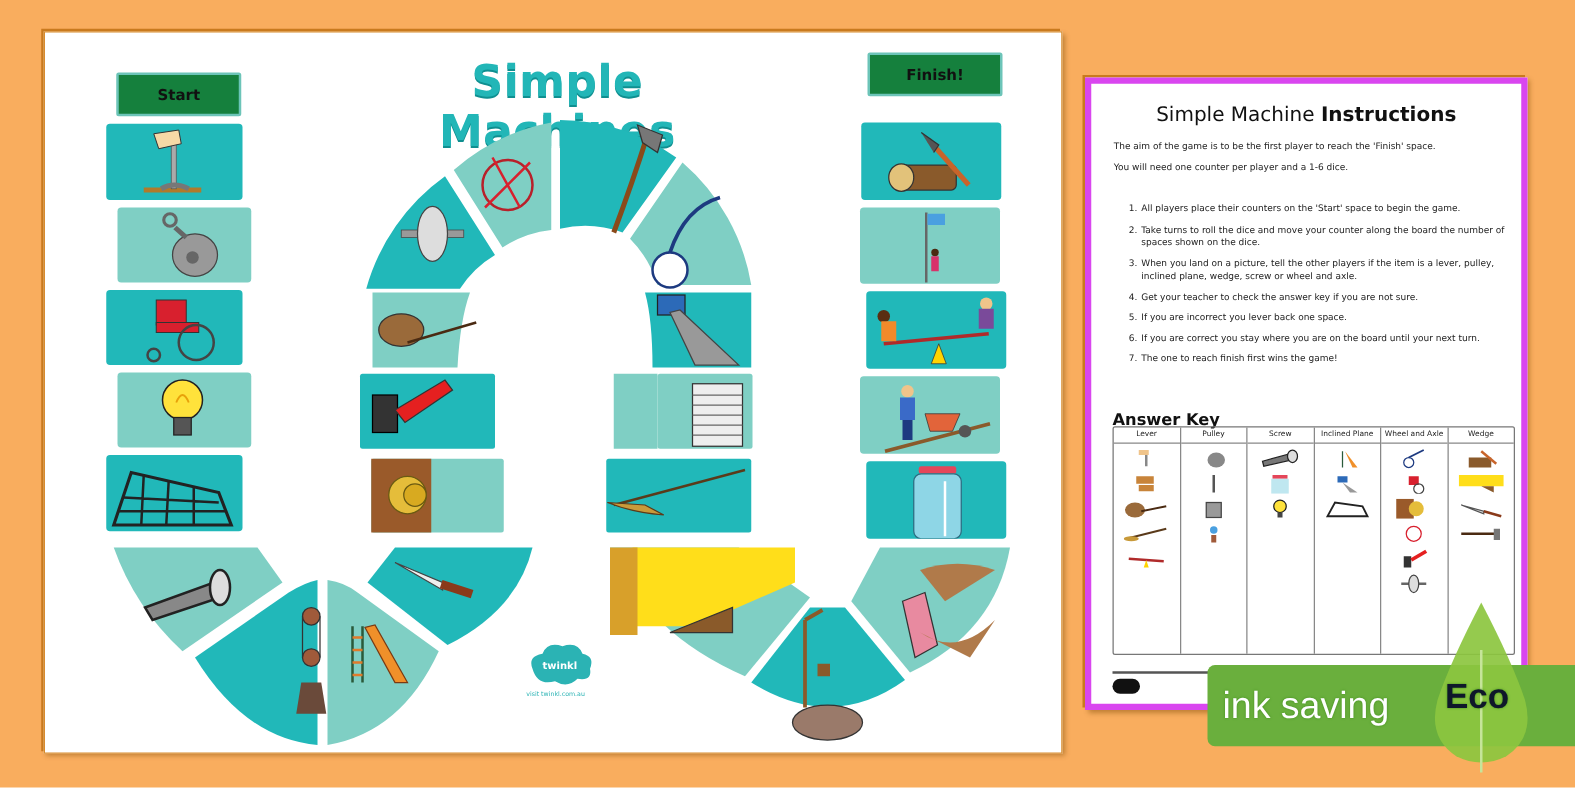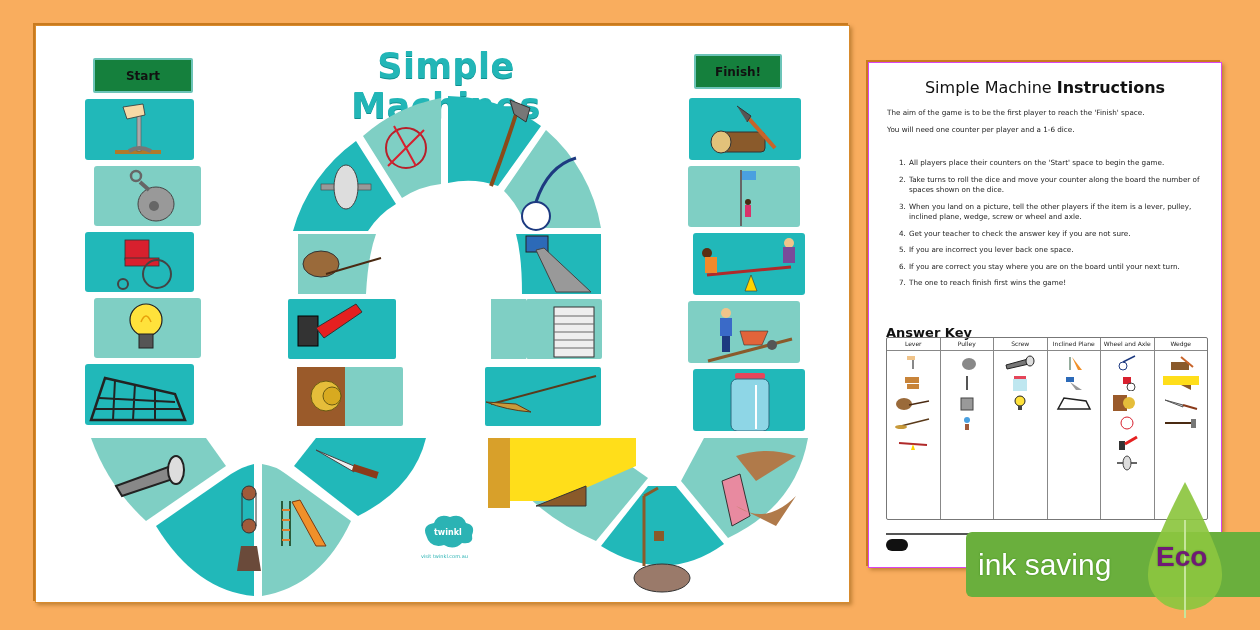--- a/index.html
+++ b/index.html
@@ -34,21 +34,21 @@
     .arc-svg path { pointer-events: auto; }
 
     .twinkl {
       position: absolute; left: 382px; top: 485px; width: 60px; height: 40px;
     }
     .twinkl-url { position: absolute; left: 385px; top: 527px; font-size: 5px; color: #2bb3b4; }
 
     .sheet {
       position: absolute; left: 868px; top: 62px; width: 354px; height: 506px; background: #fff;
       box-shadow: -2px -2px 0 #c97a1e, 2px 2px 4px rgba(120,70,0,0.45);
-      border: 1px solid #d946ef;
+      border: 5px solid #d946ef;
     }
     .sheet-title {
       position: absolute; left: 0; top: 15px; width: 100%; text-align: center;
       font-size: 16px; color: #111;
     }
     .sheet-title b { font-weight: bold; }
     .sheet-p { position: absolute; left: 18px; font-size: 7.2px; color: #222; line-height: 10px; }
     .sheet-list { position: absolute; left: 30px; top: 95px; width: 310px; list-style: none; }
     .sheet-list li { font-size: 7.2px; color: #222; line-height: 10.5px; margin-bottom: 6px; display: flex; }
     .sheet-list li .num { width: 10px; flex: none; }
@@ -64,30 +64,30 @@
     .ak-ico { width: 36px; height: 16px; }
     .sheet-foot { position: absolute; left: 17px; top: 470px; width: 322px; height: 2px; background: #555; }
     .sheet-logo { position: absolute; left: 17px; top: 476px; width: 22px; height: 12px; background: #111; border-radius: 6px; }
 
     .eco-banner {
       position: absolute; left: 966px; top: 532px; width: 302px; height: 65px;
       background: #6aaf3d; border-radius: 6px 0 0 6px; display: flex; align-items: center;
     }
     .eco-text { margin-left: 12px; font-size: 30px; color: #fff; font-family: "Liberation Sans", sans-serif; text-shadow: 0 0 2px #3e8a1a; }
     .leaf { position: absolute; left: 1140px; top: 480px; width: 90px; height: 140px; }
-    .eco-word { position: absolute; left: 1156px; top: 541px; font-size: 28px; font-weight: bold; color: #701a75; font-family: "Liberation Sans", sans-serif; text-shadow: 0 0 2px #3e8a1a; }
+    .eco-word { position: absolute; left: 1156px; top: 541px; font-size: 28px; font-weight: bold; color: #0f172a; font-family: "Liberation Sans", sans-serif; text-shadow: 0 0 2px #3e8a1a; }
   </style>
 </head>
 <body>
 
 <div class="board">
   <div class="board-title">Simple Machines</div>
 
   <div class="label-box" style="left:57px;top:32px;width:100px;">Start</div>
-  <div class="label-box" style="left:658px;top:28px;width:88px;">Finish!</div>
+  <div class="label-box" style="left:658px;top:16px;width:108px;">Finish!</div>
 
   <div class="tile dark" style="left:49px;top:73px;width:109px;height:61px;">
     <svg viewBox="0 0 109 61">
       <rect x="30" y="51" width="46" height="4" fill="#b07a2a"></rect>
       <rect x="52" y="16" width="4" height="36" fill="#aaa" stroke="#555" stroke-width="0.6"></rect>
       <path d="M44 52 Q54 46 66 52" stroke="#777" stroke-width="4" fill="none"></path>
       <path d="M38 8 L58 5 L60 16 L42 20 Z" fill="#f6d9a6" stroke="#333" stroke-width="0.8"></path>
     </svg>
   </div>
   <div class="tile light" style="left:58px;top:140px;width:107px;height:60px;">

